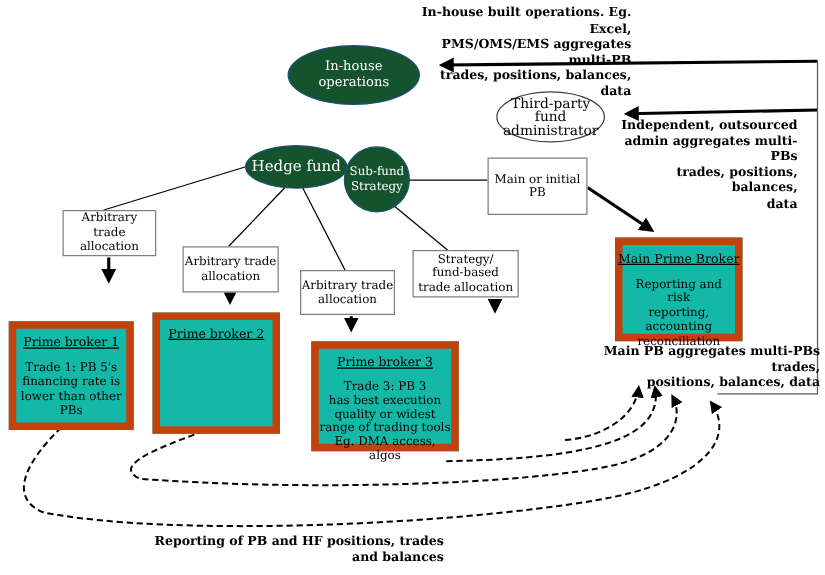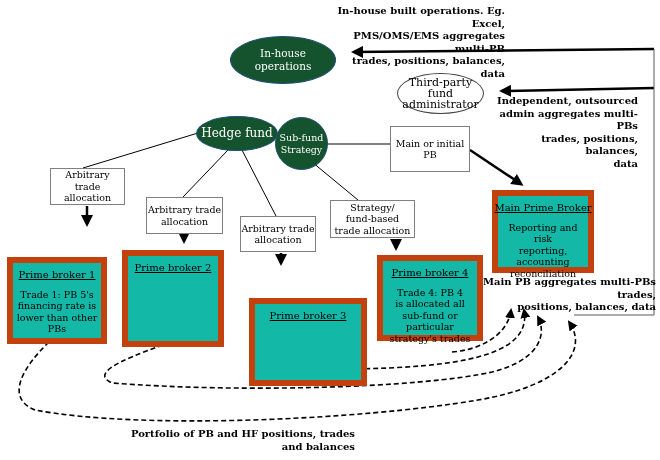--- a/index.html
+++ b/index.html
@@ -37,21 +37,21 @@
   #hedge-fund    {left:196px;top:116px;width:82px;height:35px;font-size:12px;}
   #sub-fund      {left:275px;top:117px;width:53px;height:53px;font-size:9.5px;}
   #third-party   {left:397px;top:73px;width:87px;height:41px;font-size:11px;line-height:11px;}
   #main-initial  {left:390px;top:126px;width:80px;height:46px;}
   #alloc-1       {left:50px; top:168px;width:75px;height:37px;}
   #alloc-2       {left:146px;top:197px;width:77px;height:37px;}
   #alloc-3       {left:240px;top:216px;width:76px;height:36px;}
   #alloc-strategy{left:330px;top:200px;width:85px;height:38px;}
   #pb1           {left:7px;  top:233px;width:100px;height:87px;margin-top:24px;}
   #pb2           {left:122px;top:250px;width:102px;height:97px;}
-  #pb3           {left:249px;top:273px;width:118px;height:88px;line-height:11px;margin-top:25px;}
+  #pb3           {left:249px;top:273px;width:118px;height:88px;line-height:11px;}
   #pb4           {left:377px;top:255px;width:106px;height:86px;}
   #main-pb       {left:492px;top:190px;width:102px;height:83px;}
   #note-top      {left:325px;top:5px;  width:180px;}
   #note-right    {left:490px;top:95px; width:148px;}
   #note-mainpb   {left:478px;top:276px;width:178px;}
   #note-bottom   {left:120px;top:428px;width:235px;}
 </style>
 </head>
 <body>
 
@@ -123,40 +123,38 @@
     <span class="pb-body">Trade 1: PB 5's
 financing rate is
 lower than other
 PBs</span>
   </div>
   <div class="node pbbox" id="pb2">
     <span class="pb-title">Prime broker 2</span>
   </div>
   <div class="node pbbox" id="pb3">
     <span class="pb-title">Prime broker 3</span>
-  </div>
-  <div class="node pbbox" id="pb4">
-    <span class="pb-title">Prime broker 4</span>
-    <span class="pb-body">Trade 4: PB 4
-is allocated all
-sub-fund or particular
-strategy's trades</span>
+    <span class="pb-body">Trade 3: PB 3
+has best execution
+quality or widest
+range of trading tools
+Eg. DMA access, algos</span>
   </div>
   <div class="node pbbox" id="main-pb">
     <span class="pb-title">Main Prime Broker</span>
     <span class="pb-body">Reporting and risk
 reporting, accounting
 reconciliation</span>
   </div>
 
   <div class="note" id="note-top">In-house built operations. Eg. Excel,
 PMS/OMS/EMS aggregates multi-PB
 trades, positions, balances, data</div>
   <div class="note" id="note-right">Independent, outsourced
 admin aggregates multi-PBs
 trades, positions, balances,
 data</div>
   <div class="note" id="note-mainpb">Main PB aggregates multi-PBs trades,
 positions, balances, data</div>
-  <div class="note" id="note-bottom">Portfolio of PB and HF positions, trades
+  <div class="note" id="note-bottom">Reporting of PB and HF positions, trades
 and balances</div>
 
 </div>
 
 </body></html>

